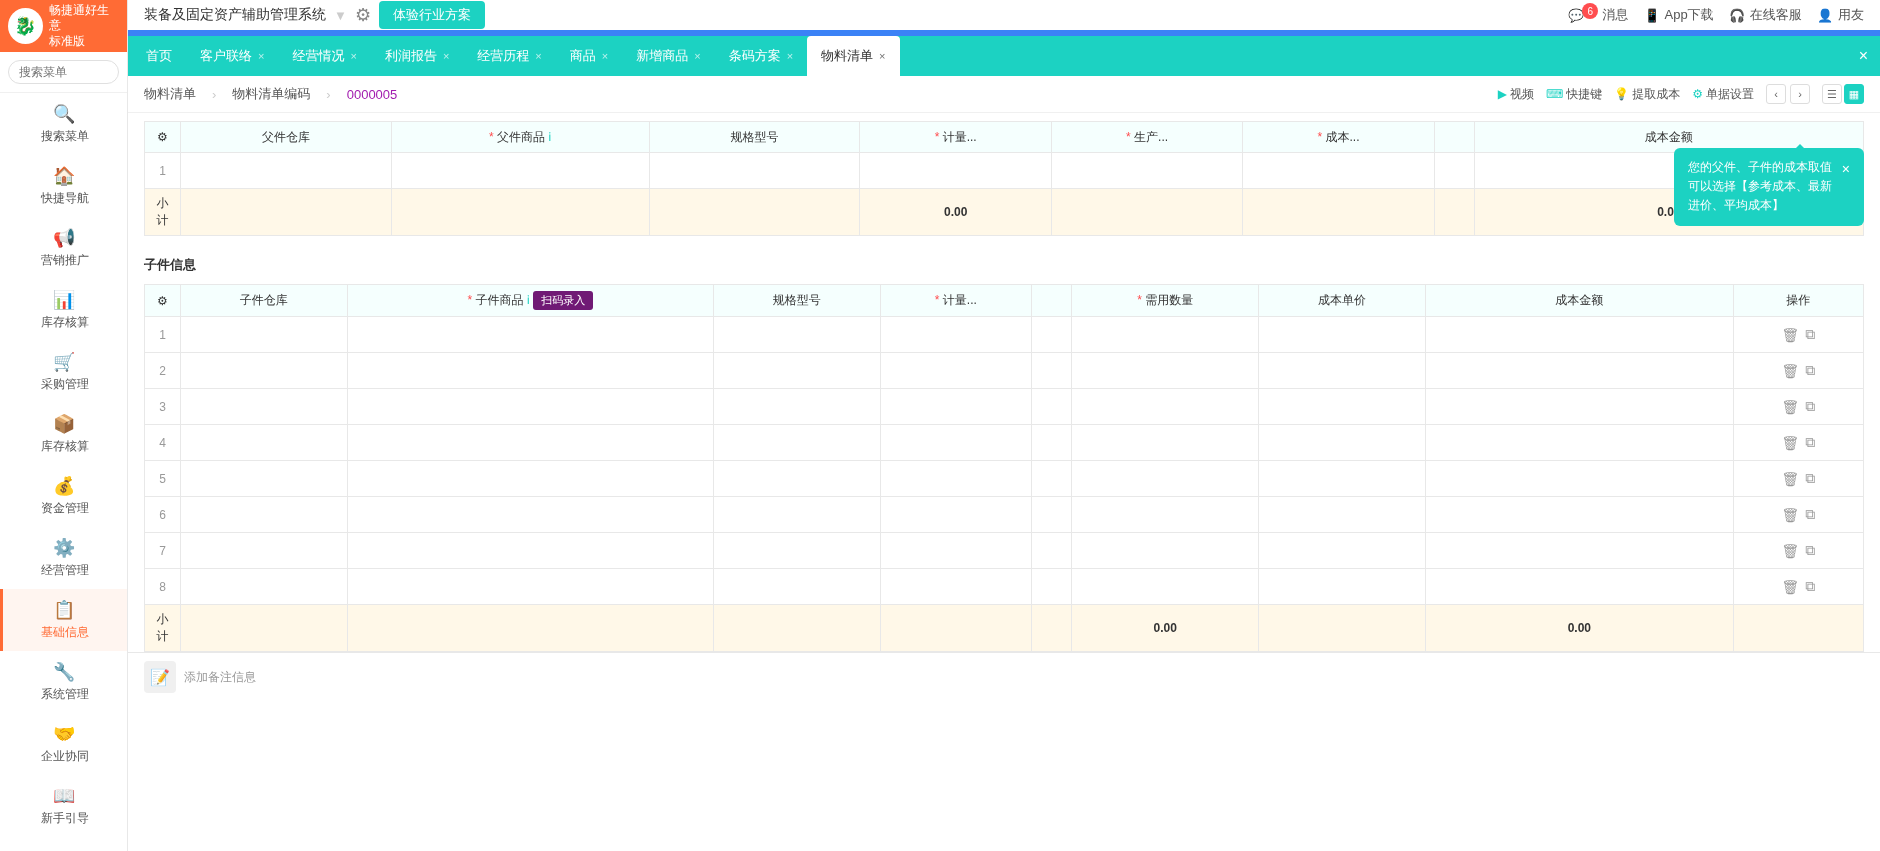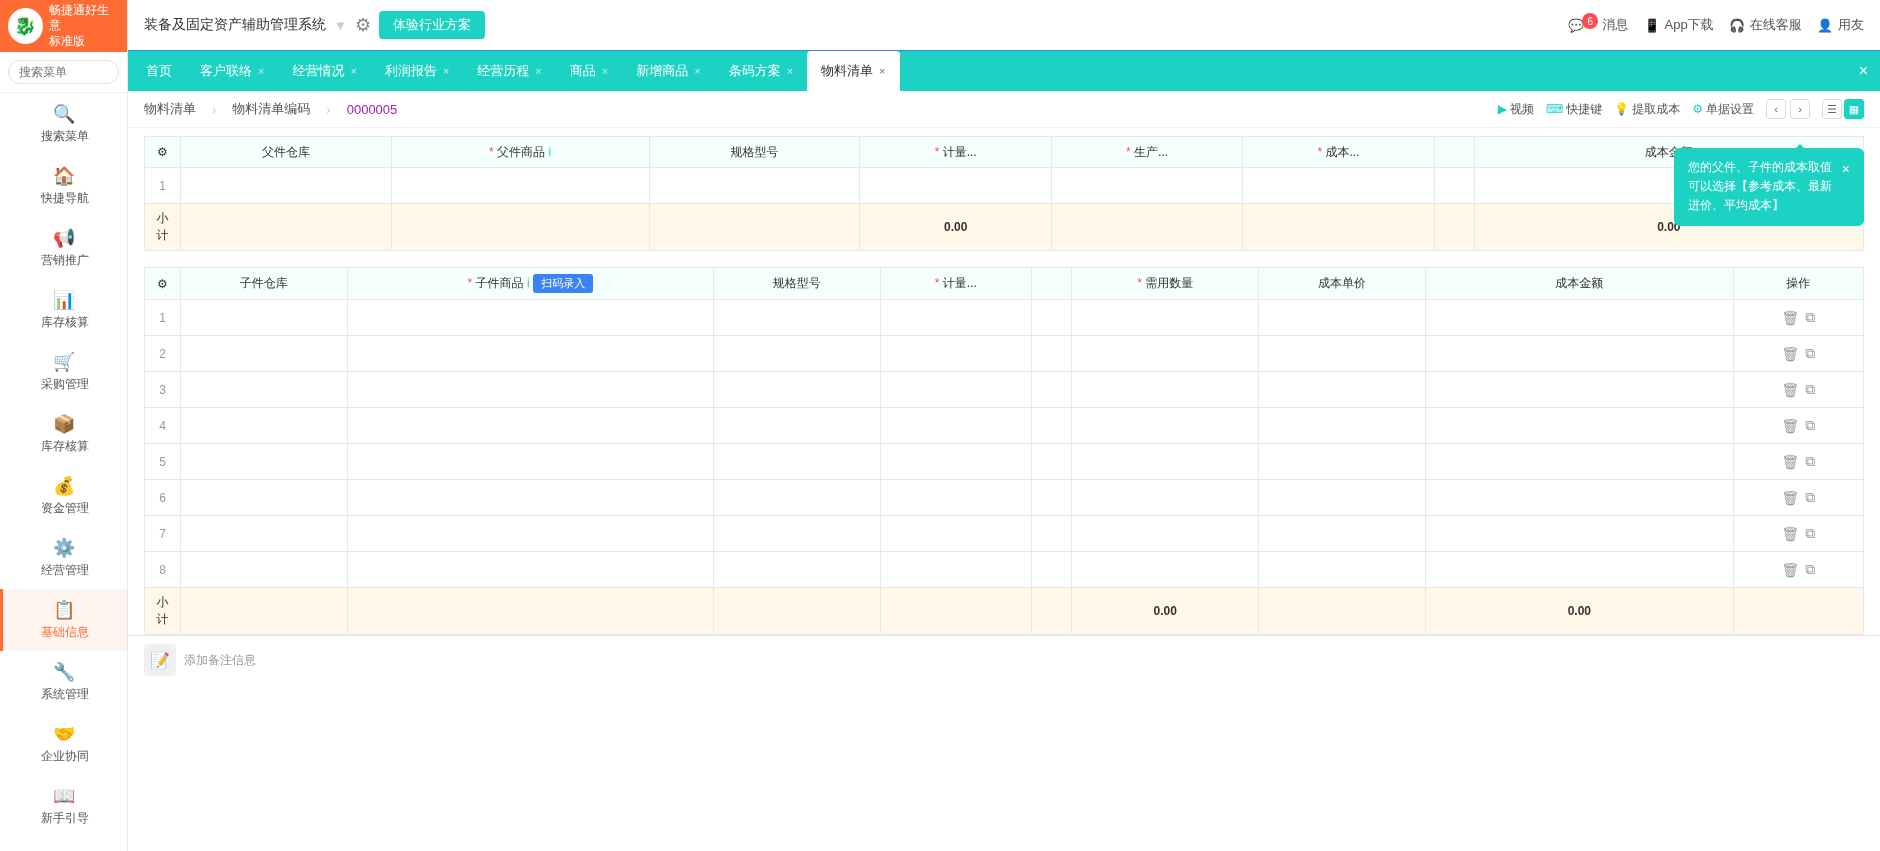--- a/index.html
+++ b/index.html
@@ -73,26 +73,26 @@
     .main {
       flex: 1;
       display: flex;
       flex-direction: column;
       overflow: hidden;
     }
 
     
     .top-header {
       background: #fff;
-      height: 51px;
+      height: 36px;
       display: flex;
       align-items: center;
       justify-content: space-between;
       padding: 4px 16px;
-      border-bottom: 1px solid #3b82f6;
+      border-bottom: 6px solid #3b82f6;
     }
     .header-left {
       display: flex;
       align-items: center;
       gap: 8px;
     }
     .system-name { font-size: 14px; color: #333; }
     .header-btn {
       background: #1cd2c2;
       color: #fff;
@@ -234,21 +234,21 @@
     }
     .data-table .row-num { color: #999; width: 36px; }
     .data-table .subtotal td {
       background: #fff8e8;
       font-weight: normal;
       color: #333;
     }
     .col-settings { width: 36px; }
 
     .scan-btn {
-      background: #3b82f6;
+      background: #701a75;
       color: #fff;
       border: none;
       border-radius: 3px;
       padding: 2px 8px;
       font-size: 11px;
       cursor: pointer;
     }
 
     .action-icons {
       display: flex;
@@ -549,20 +549,21 @@
             <td></td>
             <td style="font-weight:bold;">0.00</td>
           </tr>
         </tbody>
       </table>
       <div style="padding:4px 0;">
       </div>
     </div>
 
     <div class="section">
+      <div class="section-title">子件信息</div>
       <table class="data-table">
         <thead>
           <tr>
             <th class="col-settings">⚙</th>
             <th>子件仓库</th>
             <th>
               <span style="color:#ff4d4f">*</span> 子件商品
               <span style="color:#1cd2c2">ℹ</span>
               <button class="scan-btn">扫码录入</button>
             </th>

